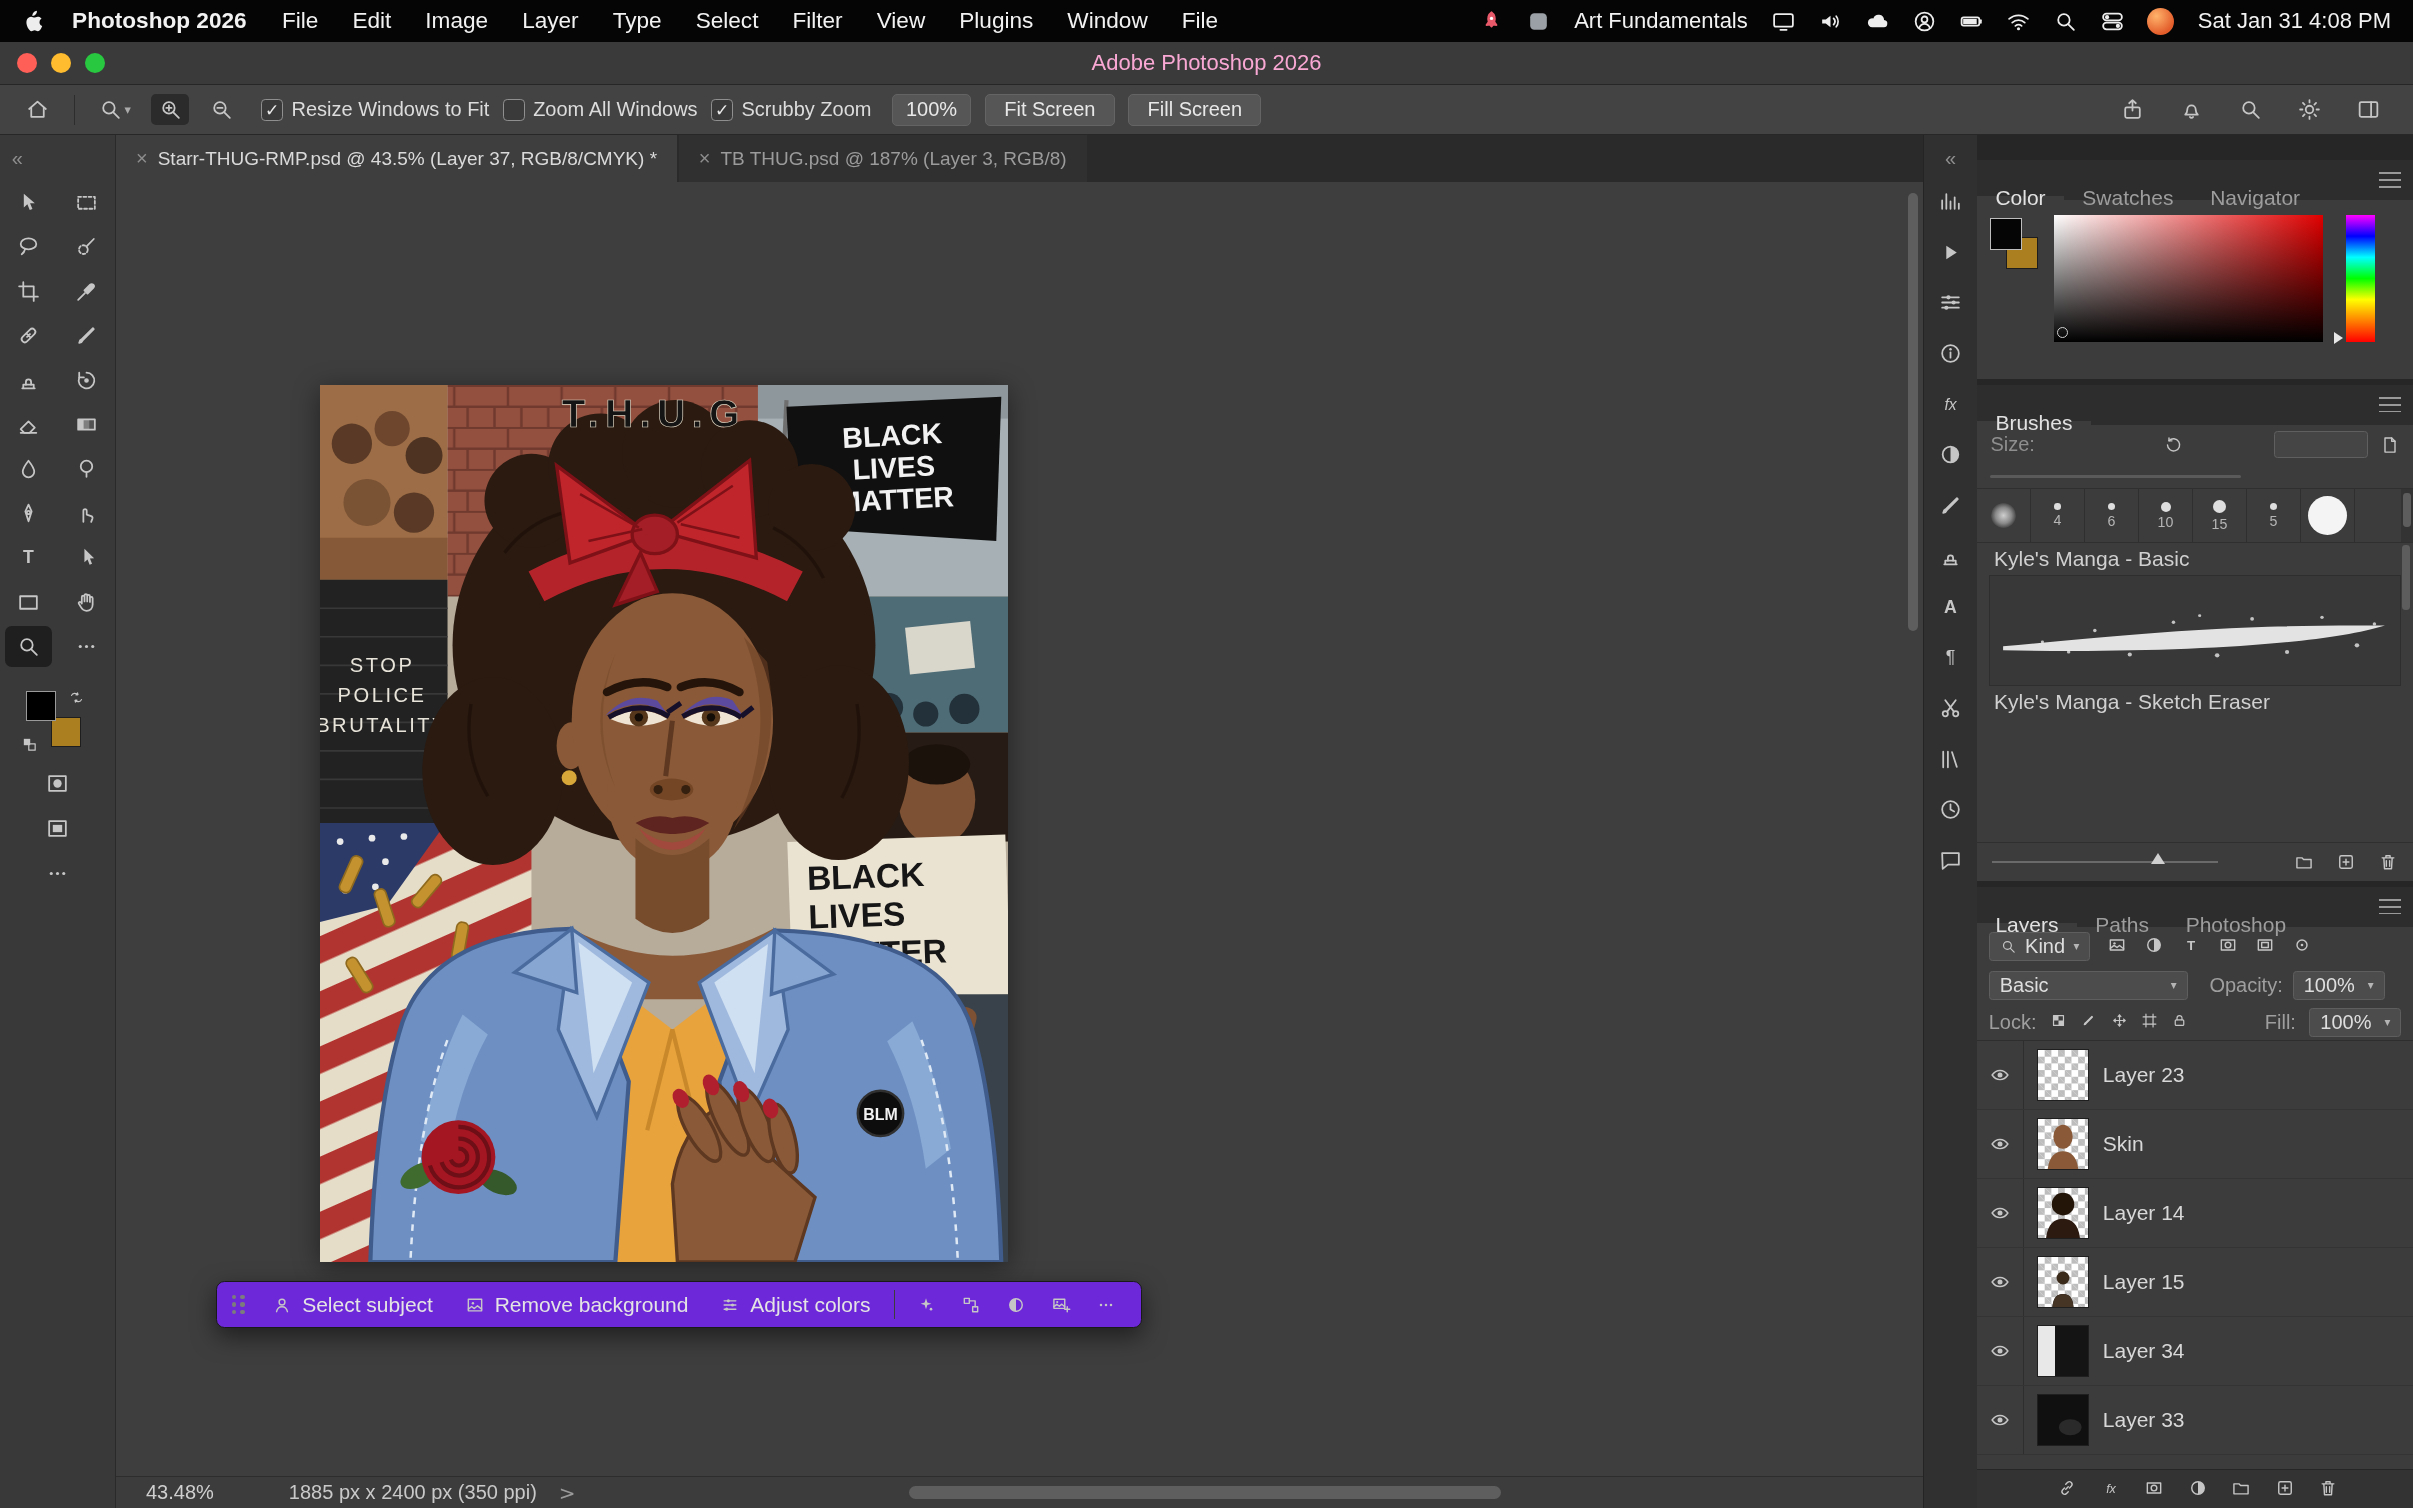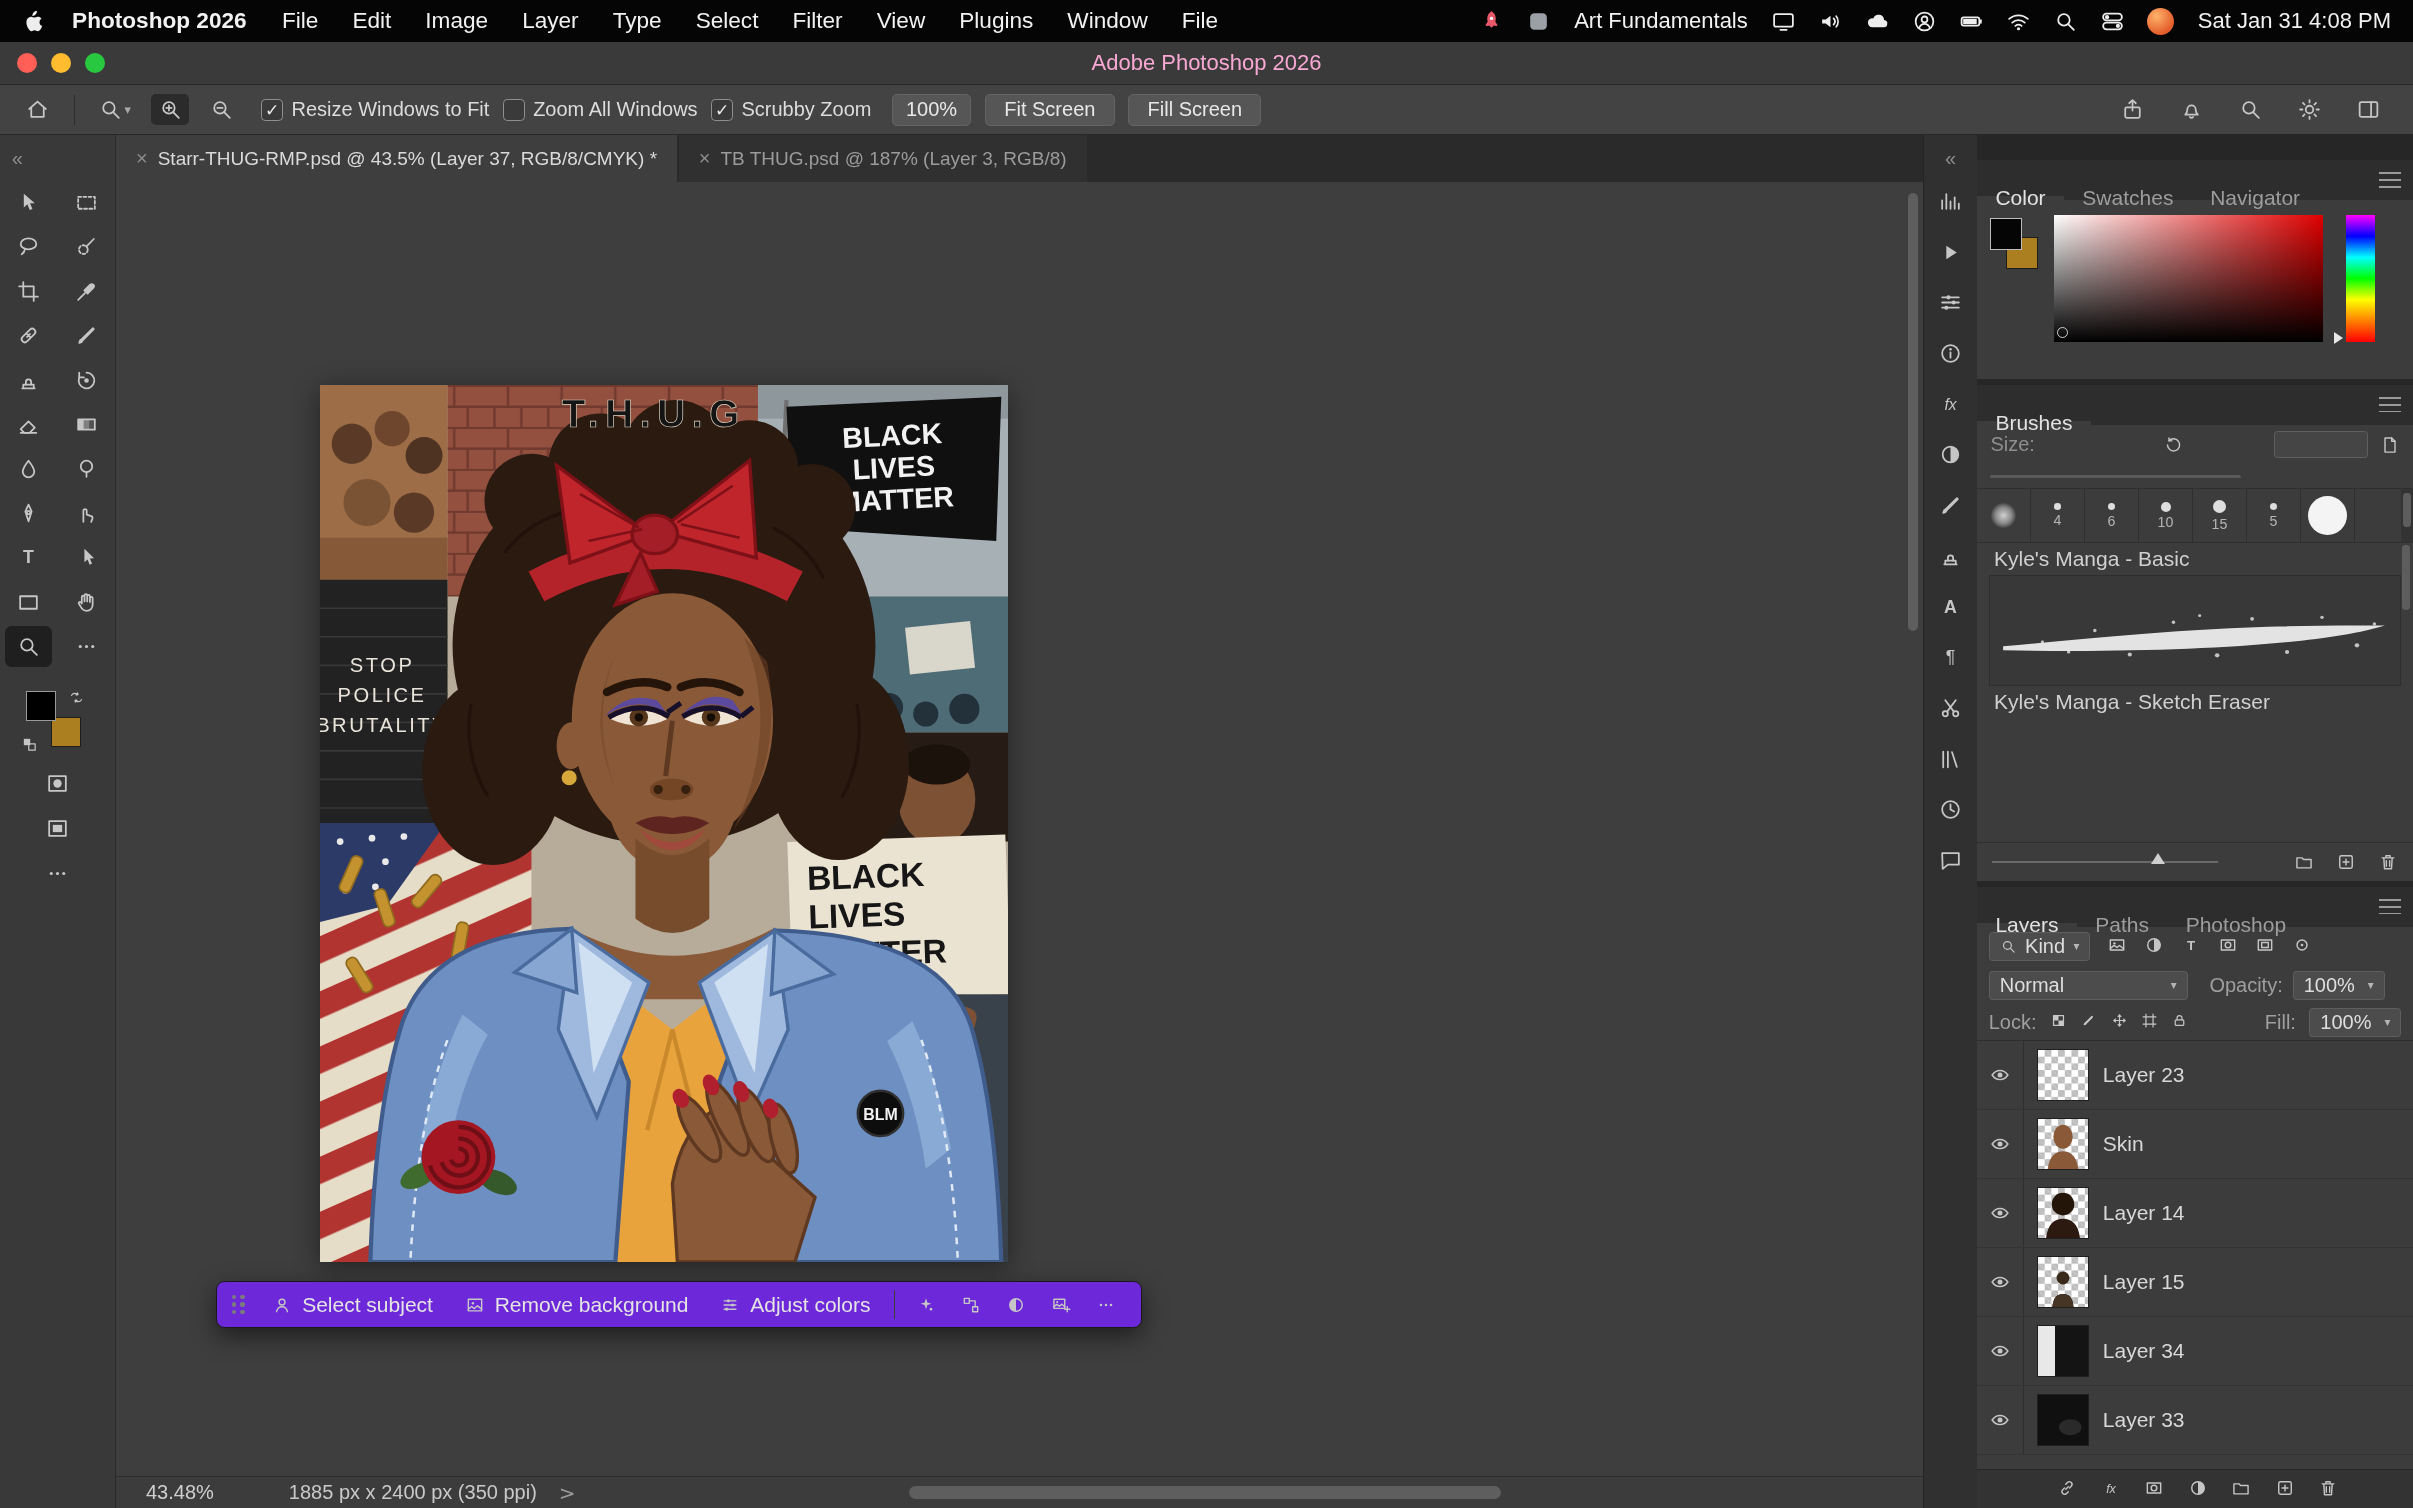--- a/index.html
+++ b/index.html
@@ -1341,21 +1341,21 @@
                     <g fill="none" stroke="currentColor" stroke-width="1.7" stroke-linecap="round" stroke-linejoin="round">
                       <circle cx="12" cy="12" r="6"></circle>
                       <circle cx="12" cy="12" r="1.6" fill="currentColor" stroke="none"></circle>
                     </g>
                   </svg>
                 </span></span>
             </span>
         </div>
         <div class="lp-blendrow">
           <span class="dd" style="width:199px;">
-            <span>Normal</span>
+            <span>Basic</span>
               <span class="chev" style="margin-left:auto;">▾</span>
           </span>
           <span style="margin-left:11.7px;">Opacity:</span>
           <span class="dd" style="width:92px;">
             <span>100%</span>
               <span class="chev" style="margin-left:auto;">▾</span>
           </span>
         </div>
         <div class="lp-lockrow">
           <span>Lock:</span>

